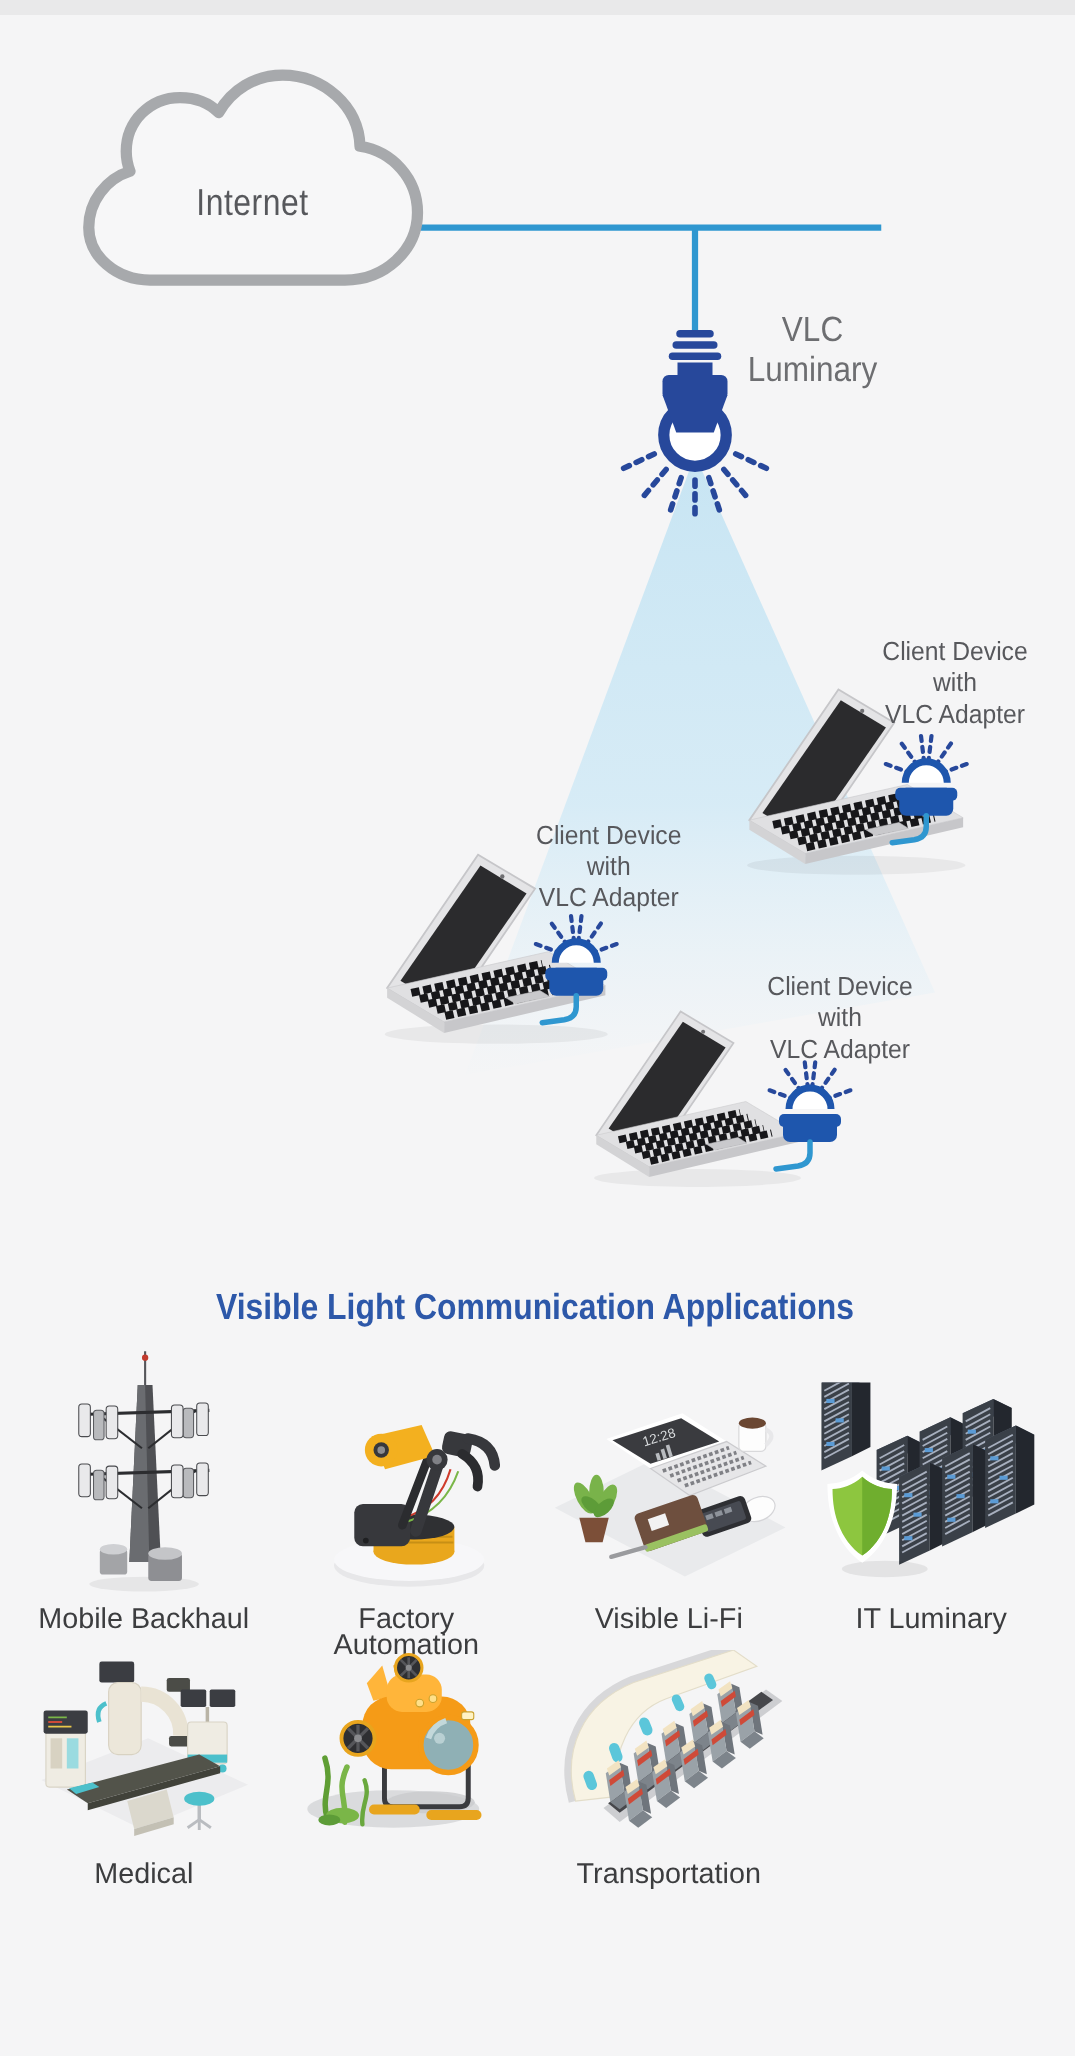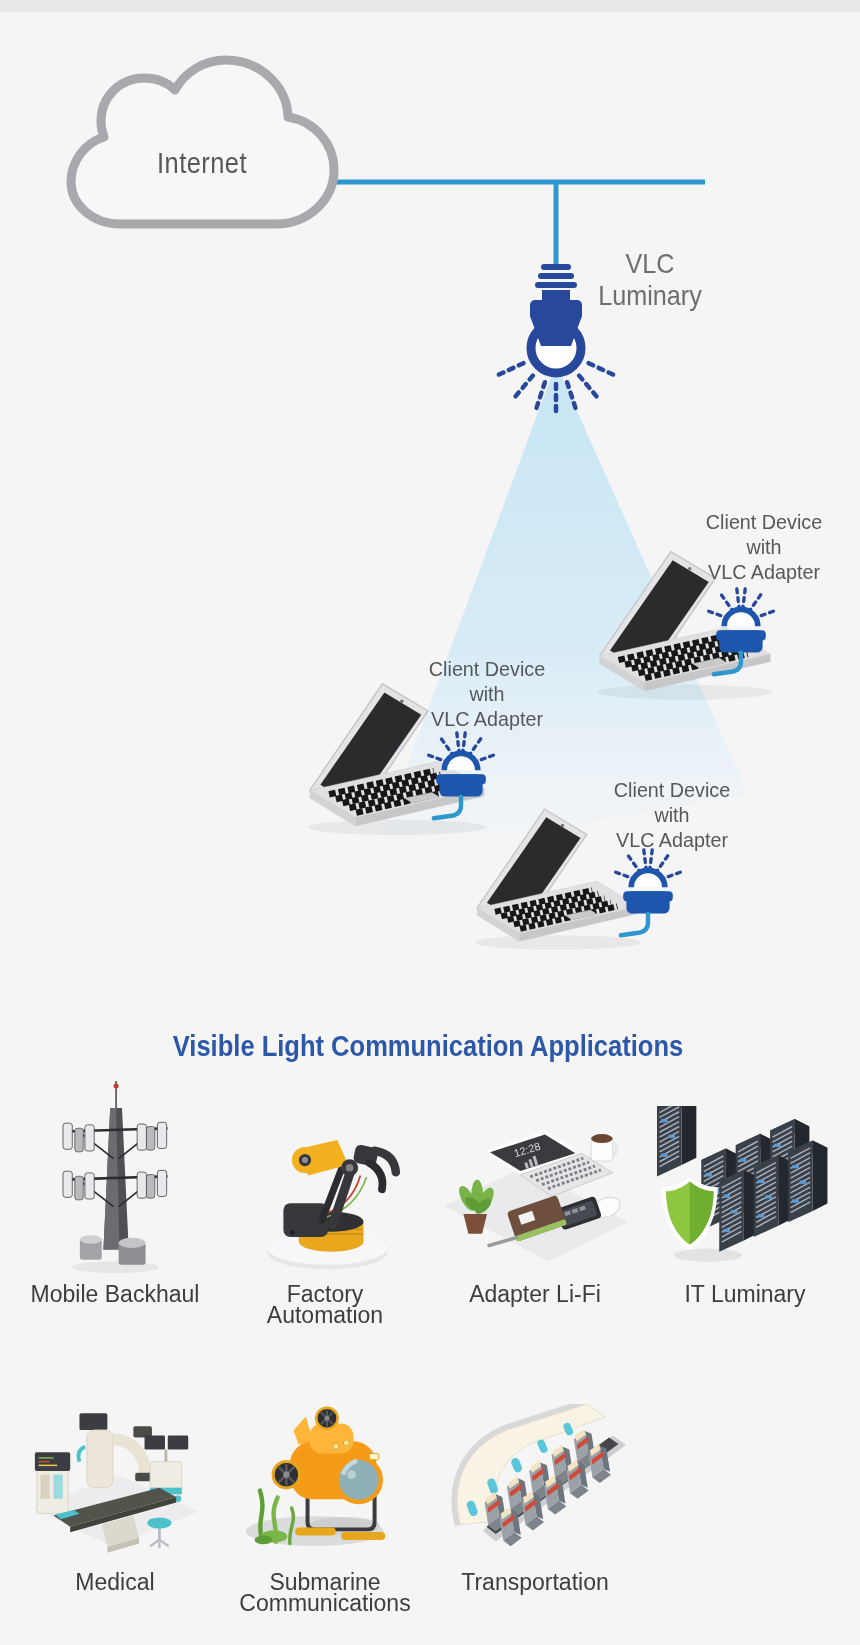--- a/index.html
+++ b/index.html
@@ -15,21 +15,21 @@
   .txt{position:absolute;text-align:center;white-space:nowrap}
   .internet{left:202px;top:134px;font-size:30px;color:var(--diagram-text);
     transform:translateX(-50%) scaleX(.85);letter-spacing:.5px}
   .luminary{left:650px;top:236px;font-size:28px;line-height:32px;color:var(--luminary-text);
     transform:translateX(-50%) scaleX(.9)}
   .client{font-size:21px;line-height:25px;color:var(--diagram-text);transform:translateX(-50%) scaleX(.94)}
   .c1{left:764px;top:497px}.c2{left:487px;top:644px}.c3{left:672px;top:765px}
   .title{position:absolute;left:428px;top:1018px;font-size:29px;font-weight:700;color:var(--title-blue);
     transform:translateX(-50%) scaleX(.88);white-space:nowrap}
   .approw{position:absolute;left:10px;width:840px;display:flex}
-  .r1{top:1056px}.r2{top:1352px}
+  .r1{top:1056px}.r2{top:1268px}
   .appcell{width:210px;display:flex;flex-direction:column;align-items:center}
   .iconbox{height:206px;display:flex;align-items:flex-end;justify-content:center;padding-bottom:2px}
   .r2 .iconbox{height:198px}
   .applabel{margin-top:8px;font-size:23px;line-height:21px;color:var(--app-label-text);
     text-align:center;max-width:182px;white-space:normal}
   .blue{fill:var(--deep-blue)}
   .ray{stroke:var(--deep-blue);stroke-width:4.5;stroke-dasharray:5 6;stroke-linecap:round;fill:none}
   .cable{stroke:var(--accent-line);stroke-width:5.5;fill:none;stroke-linecap:round}
 </style>
 </head>
@@ -254,21 +254,21 @@
               </g>
           </g>
           <g transform="translate(74,102) rotate(-19)">
             <rect width="54" height="32" rx="4" fill="#6e4f3e"></rect>
             <rect y="26" width="54" height="6" rx="2" fill="#9ac161"></rect>
             <rect x="10" y="7" width="15" height="10" fill="#f2f2f2"></rect>
           </g>
           <line x1="56" y1="136" x2="84" y2="128" stroke="#9a9b9e" stroke-width="3.5" stroke-linecap="round"></line>
         </svg>
       </div>
-      <div class="applabel">Adapter Li-Fi</div>
+      <div class="applabel">Visible Li-Fi</div>
     </div>
 
     <div class="appcell">
       <div class="iconbox">
         <svg height="168" viewBox="0 0 215 205">
           <g id="twr">
             <polygon points="0,0 30,-14 48,-5 18,9" fill="#596273"></polygon>
             <polygon points="30,-14 48,-5 48,63 30,72" fill="#23272e"></polygon>
             <polygon points="0,0 30,-14 30,72 0,86" fill="#3a4048"></polygon>
             <g stroke="#a7afbe" stroke-width="1.8">
@@ -395,21 +395,20 @@
           <use href="#prop" transform="translate(56,96)"></use>
           <use href="#prop" transform="translate(102,32) scale(.8)"></use>
           <circle cx="138" cy="102" r="25" fill="#8fb0b5" stroke="#f59b17" stroke-width="5"></circle>
           <path d="M 120 96 a 25 25 0 0 1 16 -16" stroke="#c3d8da" stroke-width="5" fill="none"></path>
           <circle cx="130" cy="96" r="5" fill="#b9d0d3"></circle>
           <circle cx="112" cy="64" r="3.5" fill="#ffe08a" stroke="#caa22e"></circle>
           <circle cx="124" cy="60" r="3.5" fill="#ffe08a" stroke="#caa22e"></circle>
           <rect x="150" y="72" width="11" height="7" rx="2" fill="#fff3c4" stroke="#caa22e"></rect>
         </svg>
       </div>
-      <div class="applabel">Submarine Communications</div>
     </div>
 
     <div class="appcell">
       <div class="iconbox">
         <svg height="158" viewBox="0 0 205 170">
           <defs>
             <g id="seat">
               <polygon points="12,-9 19,-6 23,19 16,16" fill="#6f757c"></polygon>
               <polygon points="0,0 12,-9 16,16 4,25" fill="#9aa2a8"></polygon>
               <polygon points="1,-4 11,-11 13,-5 3,2" fill="#f2e3c2"></polygon>

